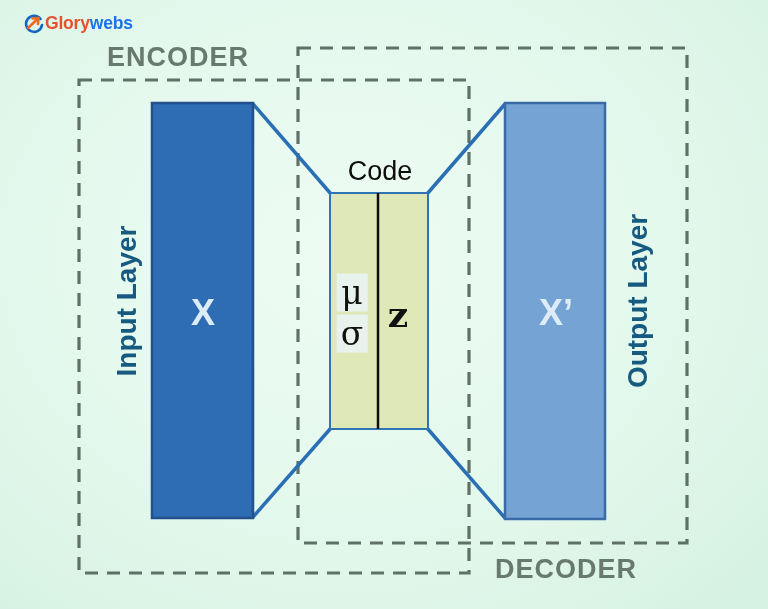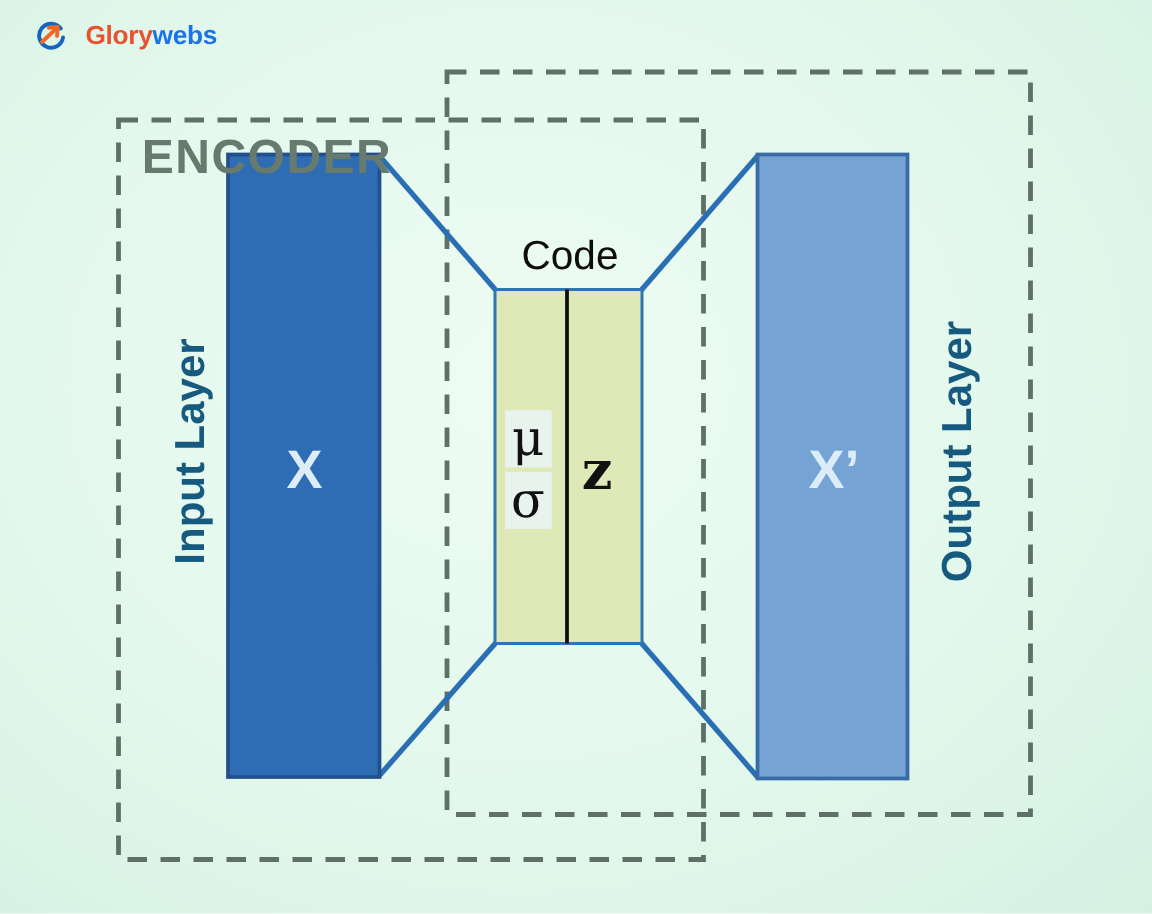--- a/index.html
+++ b/index.html
@@ -8,44 +8,43 @@
     font-family:"Liberation Sans",sans-serif;
   }
   .canvas{
     position:relative;width:768px;height:609px;
     background:radial-gradient(ellipse at 45% 42%, #eefcf4 0%, #e3f8ec 55%, #d4f1e2 100%);
   }
   .svg-layer{position:absolute;left:0;top:0;}
   .abs{position:absolute;}
   .center{transform:translate(-50%,-50%);}
   .section-label{
-    color:#68796d;font-weight:bold;font-size:32px;letter-spacing:1px;
+    color:#68796d;font-weight:bold;font-size:27px;letter-spacing:1px;
     white-space:nowrap;
-    margin-top:48px;
   }
   .code-label{
     color:#0d0d0d;font-weight:normal;font-size:27px;white-space:nowrap;
   }
   .layer-label{
     color:#175a80;font-weight:bold;font-size:28px;white-space:nowrap;
   }
   .rot{transform:translate(-50%,-50%) rotate(-90deg);}
   .x-symbol{
     color:#dcecf9;font-weight:bold;font-size:36px;white-space:nowrap;
   }
   .greek{
     font-family:"DejaVu Serif",serif;font-size:33px;color:#111;
     background:#e9f3ee;padding:0 4px;line-height:1.15;display:block;text-align:center;
   }
   .greek-stack{display:flex;flex-direction:column;gap:3px;}
   .z-symbol{
     font-family:"DejaVu Serif",serif;font-weight:bold;font-size:36px;color:#111;
   }
   .logo{
-    display:flex;align-items:flex-start;gap:13px;
+    display:flex;align-items:flex-start;gap:1px;
   }
   .logo-text{font-size:17.5px;font-weight:bold;letter-spacing:-0.2px;}
   .logo-glory{color:#e8512e;}
   .logo-webs{color:#1a73e8;}
 </style>
 </head>
 <body>
 
 <div class="canvas">
 
@@ -72,20 +71,21 @@
   <div class="abs logo" style="left:23px;top:13px;">
     <svg width="21" height="21" viewBox="0 0 21 21">
       <path d="M 17.5 6 A 8 8 0 1 0 19 12" fill="none" stroke="#1565c0" stroke-width="2.6" stroke-linecap="round"></path>
       <path d="M 5 15 L 14 6.5" stroke="#f26822" stroke-width="2.6" stroke-linecap="round" fill="none"></path>
       <path d="M 9.5 5.5 L 15.5 5 L 15 11" fill="none" stroke="#f26822" stroke-width="2.6" stroke-linecap="round" stroke-linejoin="round"></path>
     </svg>
     <span class="logo-text"><span class="logo-glory">Glory</span><span class="logo-webs">webs</span></span>
   </div>
 
   <div class="abs section-label center" style="left:178px;top:57px;">ENCODER</div>
+  <div class="abs section-label center" style="left:566px;top:569px;">DECODER</div>
   <div class="abs code-label center" style="left:380px;top:171px;">Code</div>
 
   <div class="abs layer-label rot" style="left:127px;top:301px;">Input Layer</div>
   <div class="abs layer-label rot" style="left:638px;top:301px;">Output Layer</div>
 
   <div class="abs x-symbol center" style="left:203px;top:313px;">X</div>
   <div class="abs x-symbol center" style="left:556px;top:313px;">X’</div>
 
   <div class="abs greek-stack center" style="left:352px;top:313px;">
     <span class="greek">μ</span>

